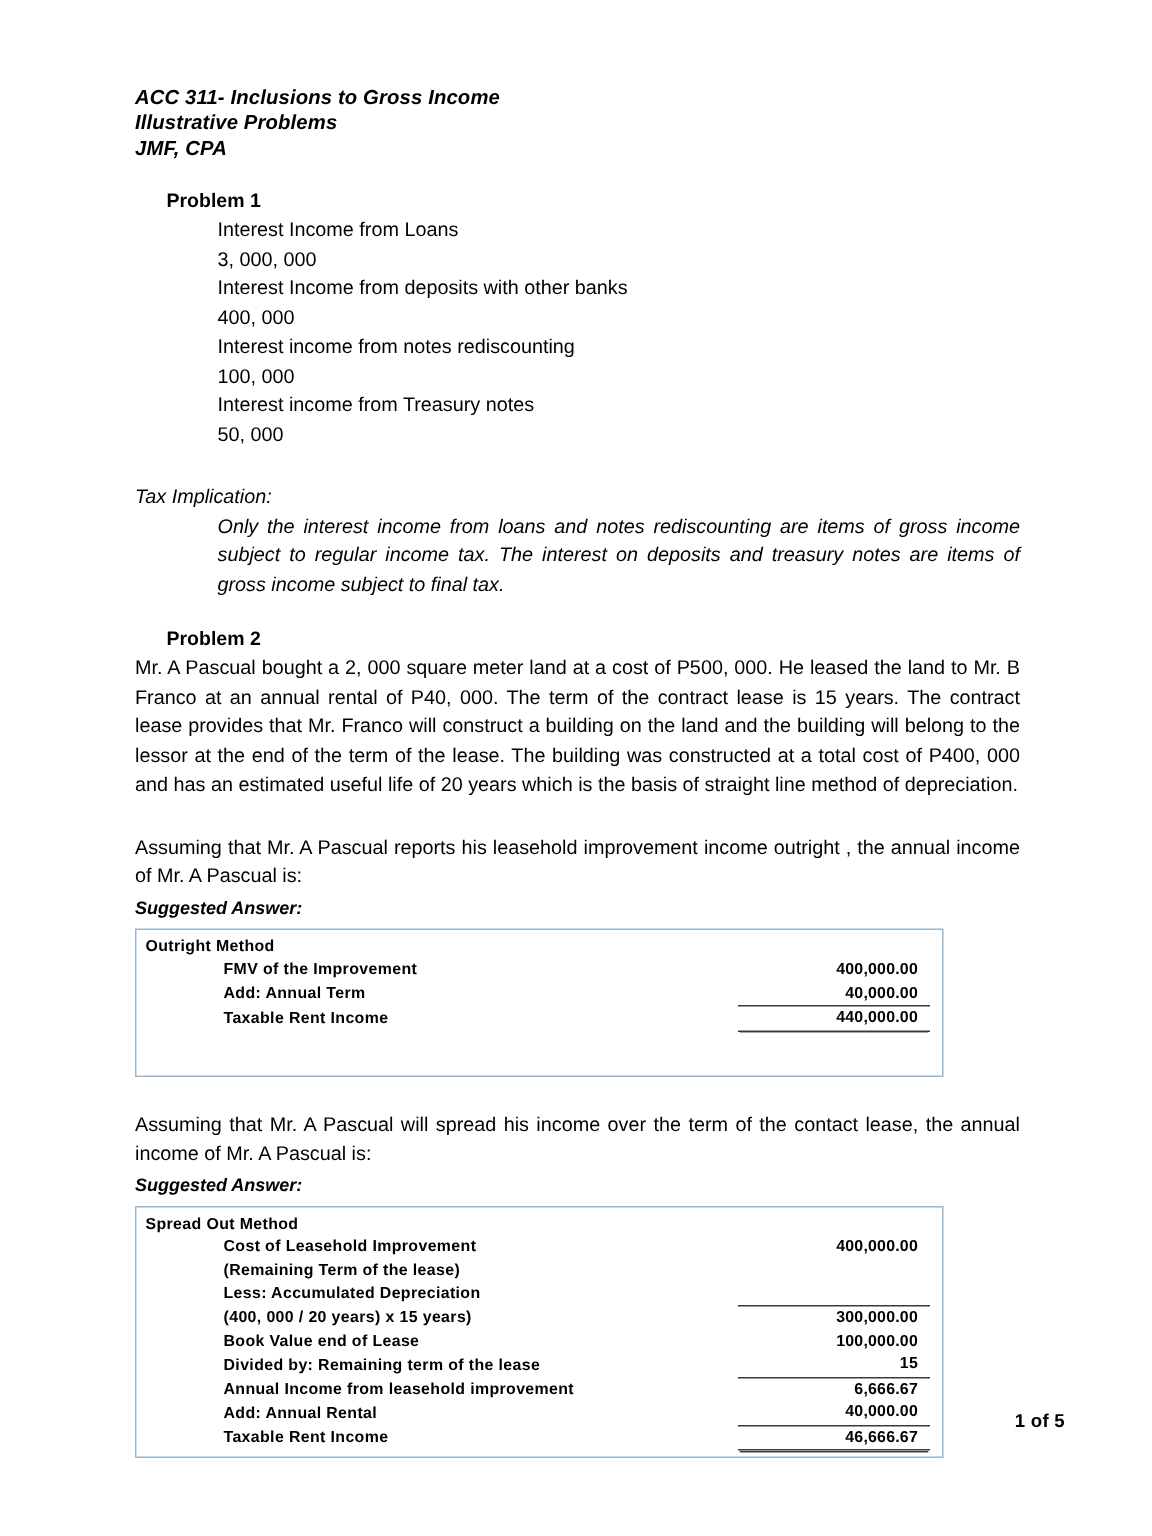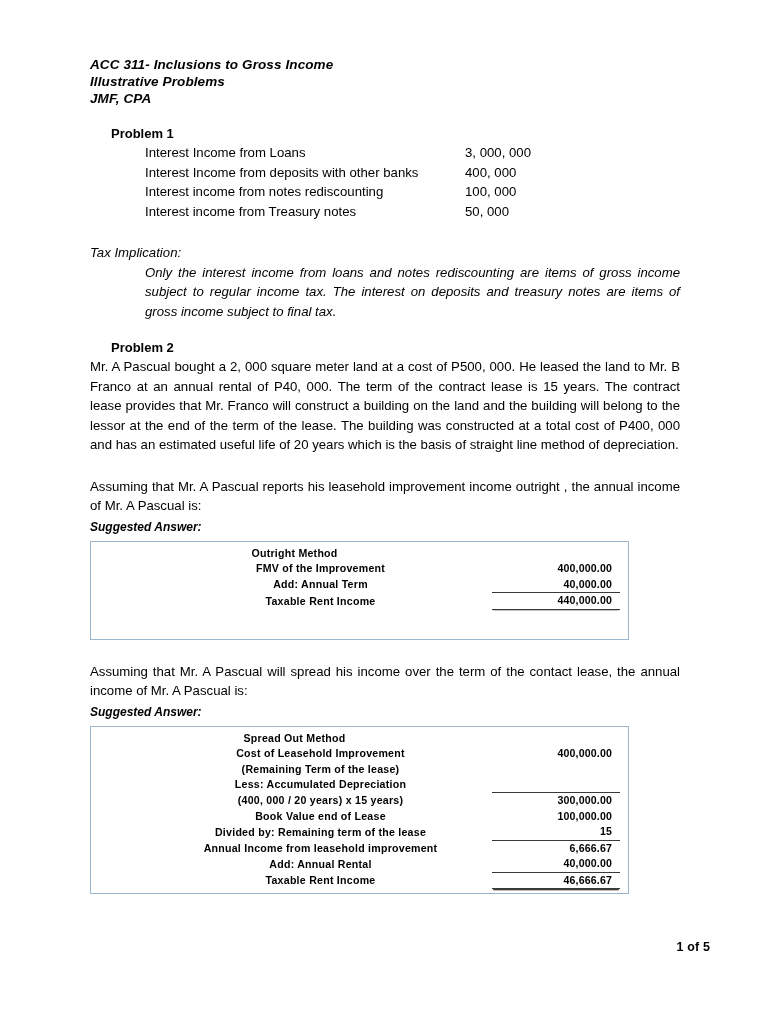--- a/index.html
+++ b/index.html
@@ -58,20 +58,21 @@
   
   .amount-list {
     margin-top: 1px;
     margin-left: 55px;
     width: 470px;
   }
   .amount-row {
     display: flex;
     font-size: 13.2px;
     line-height: 19.5px;
+    flex-direction: column;
   }
   .amount-row .label { width: 320px; white-space: pre; }
   .amount-row .value { white-space: pre; }
 
   
   .tax-block { margin-top: 22px; }
   .tax-title {
     font-style: italic;
     font-size: 13.2px;
     line-height: 19.5px;
@@ -113,21 +114,20 @@
   .tbl td {
     padding: 0;
     font-size: 10.6px;
     line-height: 15.5px;
     vertical-align: bottom;
     white-space: pre;
   }
   .tbl td.lbl {
     font-weight: bold;
     letter-spacing: 0.25px;
-    text-align: center;
   }
   .tbl td.val {
     text-align: right;
     font-weight: bold;
     letter-spacing: 0.15px;
     width: 120px;
     padding-right: 8px;
   }
   .tbl tr.head td.lbl { padding-left: 0px; }
   .tbl tr.item td.lbl { padding-left: 52px; }

